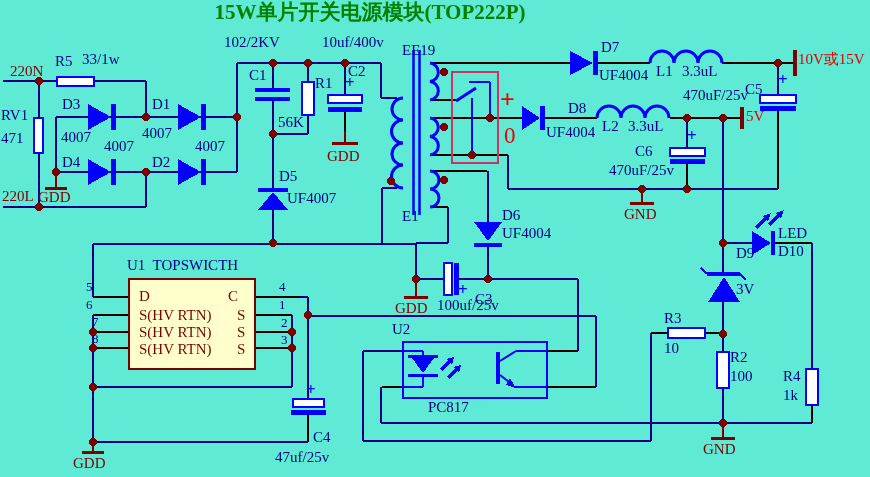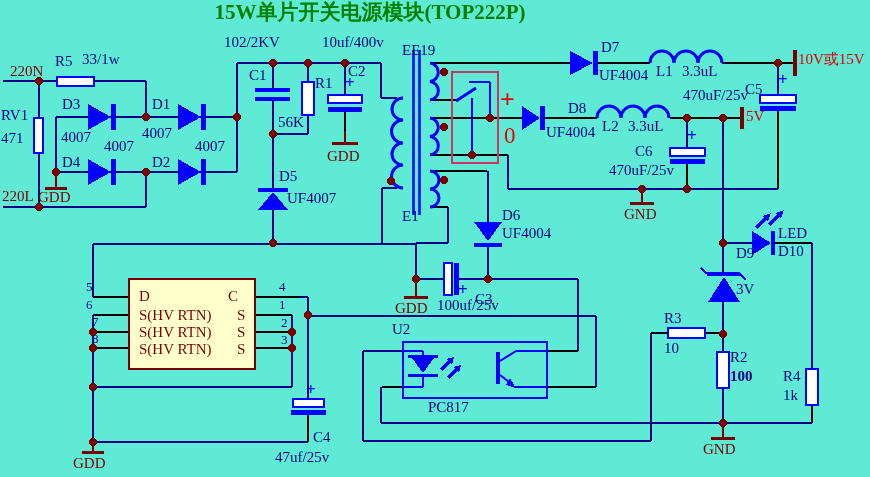--- a/index.html
+++ b/index.html
@@ -247,20 +247,21 @@
   <div class="lbl" style="left:348px;top:64px;">C2</div>
   <div class="lbl bluep" style="left:345px;top:74px;">+</div>
   <div class="lbl dr" style="left:327px;top:149px;">GDD</div>
 
   <div class="lbl" style="left:279px;top:169px;">D5</div>
   <div class="lbl" style="left:287px;top:191px;">UF4007</div>
 
   <div class="lbl" style="left:402px;top:43px;">EE19</div>
   <div class="lbl" style="left:402px;top:209px;">E1</div>
 
+  <div class="lbl" style="left:127px;top:258px;">U1  TOPSWICTH</div>
   <div class="lbl sm" style="left:86px;top:280px;">5</div>
   <div class="lbl sm" style="left:86px;top:298px;">6</div>
   <div class="lbl sm" style="left:92px;top:315px;">7</div>
   <div class="lbl sm" style="left:92px;top:332px;">8</div>
   <div class="lbl sm" style="left:279px;top:280px;">4</div>
   <div class="lbl sm" style="left:279px;top:298px;">1</div>
   <div class="lbl sm" style="left:281px;top:316px;">2</div>
   <div class="lbl sm" style="left:281px;top:333px;">3</div>
   <div class="lbl dr" style="left:139px;top:289px;">D</div>
   <div class="lbl dr" style="left:228px;top:289px;">C</div>
@@ -312,18 +313,18 @@
   <div class="lbl dr" style="left:624px;top:207px;">GND</div>
 
   <div class="lbl" style="left:778px;top:226px;">LED</div>
   <div class="lbl" style="left:778px;top:244px;">D10</div>
   <div class="lbl" style="left:736px;top:246px;text-align:center;">D9</div>
   <div class="lbl" style="left:736px;top:282px;">3V</div>
 
   <div class="lbl" style="left:664px;top:311px;">R3</div>
   <div class="lbl" style="left:664px;top:341px;">10</div>
   <div class="lbl" style="left:730px;top:350px;">R2</div>
-  <div class="lbl" style="left:730px;top:369px;font-weight:bold;">100</div>
+  <div class="lbl" style="left:730px;top:369px;">100</div>
   <div class="lbl" style="left:783px;top:369px;">R4</div>
   <div class="lbl" style="left:783px;top:388px;">1k</div>
   <div class="lbl dr" style="left:703px;top:442px;">GND</div>
 
 </div>
 
 </body></html>

